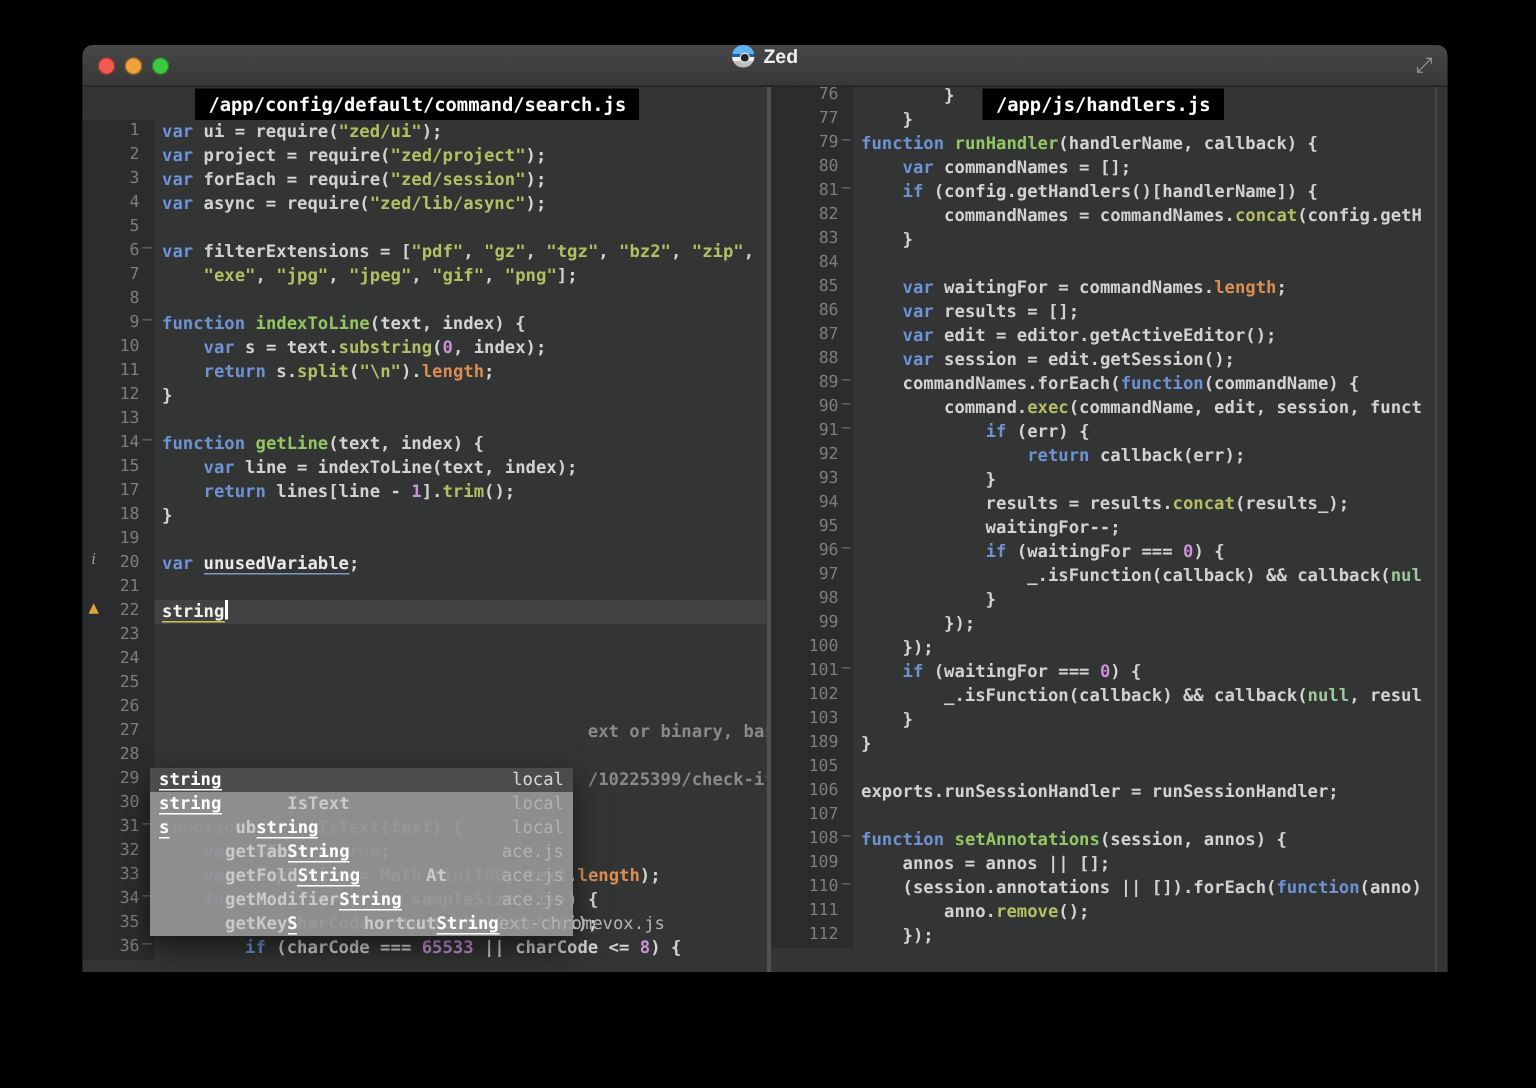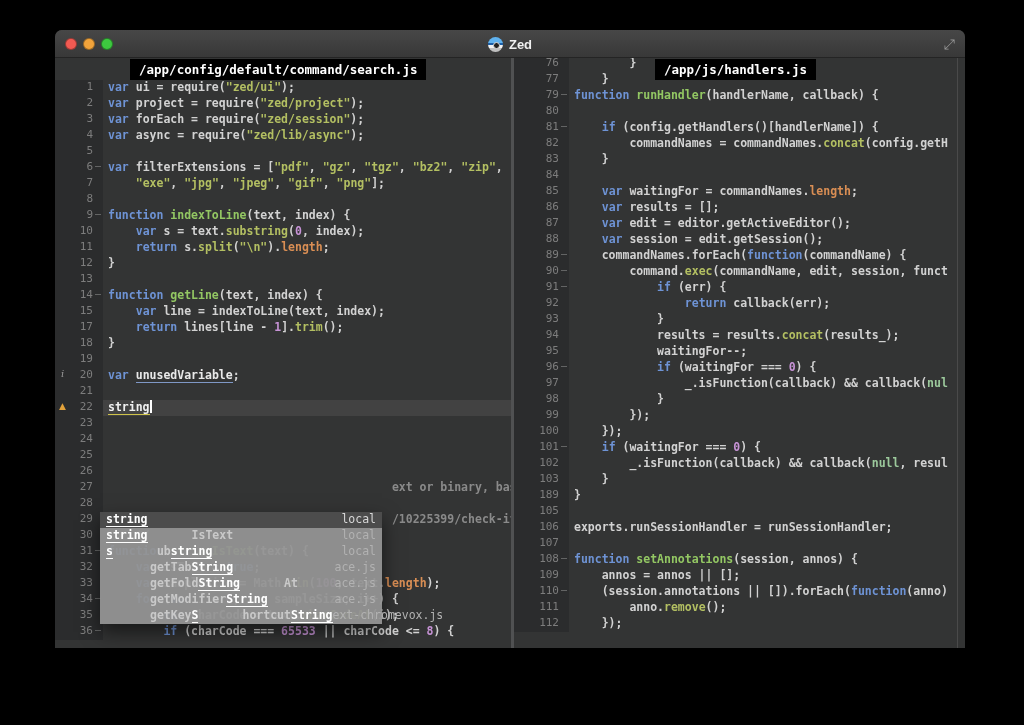--- a/index.html
+++ b/index.html
@@ -8,21 +8,21 @@
          font-family:"DejaVu Sans Mono",monospace;}
   #window{position:absolute;left:55px;top:30px;width:910px;height:618px;
           border-radius:7px 7px 0 0;overflow:hidden;background:#333434;}
   
   #titlebar{position:absolute;left:0;top:0;width:100%;height:28px;
             background:linear-gradient(#474747,#383838);border-bottom:1px solid #242424;
             display:flex;align-items:center;}
   .lights{position:absolute;left:10px;top:8px;display:flex;gap:6px;}
   .light{width:12px;height:12px;border-radius:50%;border:1px solid rgba(0,0,0,.35);}
   #titlecenter{position:absolute;left:0;right:0;top:0;height:28px;display:flex;
-               align-items:center;justify-content:center;gap:6px;}
+               align-items:flex-start;justify-content:center;gap:6px;}
   #zedicon{width:15px;height:15px;border-radius:50%;
            background:linear-gradient(#5fb2ef 0 42%,#1c5fa8 42% 55%,#f2f2f2 55% 72%,#bfbfbf 72% 100%);
            position:relative;}
   #zedicon:after{content:"";position:absolute;left:5px;top:5px;width:5px;height:5px;
            border-radius:50%;background:#222;border:1px solid #ddd;}
   #apptitle{color:#f0f0f0;font:bold 13px "Liberation Sans",sans-serif;}
   #expand{position:absolute;right:10px;top:6px;color:#999;font:14px "DejaVu Sans",sans-serif;cursor:pointer;}
   
   .tabchip{position:absolute;top:29px;height:21px;background:#000;color:#fff;
            font:bold 12.5px "DejaVu Sans Mono",monospace;line-height:21px;
@@ -161,21 +161,21 @@
               <span class="pop-src">ext-chromevox.js</span>
             </div>
           </div>
       </div>
       <div id="divider"></div>
       <div class="pane" id="pane-right">
         <div class="rows">
             <div class="row"><span class="g-icon"></span><span class="g-num">76</span><span class="g-fold"></span><span class="code"><span class="tk-d">        }</span></span></div>
             <div class="row"><span class="g-icon"></span><span class="g-num">77</span><span class="g-fold"></span><span class="code"><span class="tk-d">    }</span></span></div>
             <div class="row"><span class="g-icon"></span><span class="g-num">79</span><span class="g-fold">‒</span><span class="code"><span class="tk-k">function</span><span class="tk-d"> </span><span class="tk-f">runHandler</span><span class="tk-d">(handlerName, callback) {</span></span></div>
-            <div class="row"><span class="g-icon"></span><span class="g-num">80</span><span class="g-fold"></span></div>
+            <div class="row"><span class="g-icon"></span><span class="g-num">80</span><span class="g-fold"></span><span class="code"><span class="tk-d">    </span><span class="tk-k">var</span><span class="tk-d"> commandNames = [];</span></span></div>
             <div class="row"><span class="g-icon"></span><span class="g-num">81</span><span class="g-fold">‒</span><span class="code"><span class="tk-d">    </span><span class="tk-k">if</span><span class="tk-d"> (config.getHandlers()[handlerName]) {</span></span></div>
             <div class="row"><span class="g-icon"></span><span class="g-num">82</span><span class="g-fold"></span><span class="code"><span class="tk-d">        commandNames = commandNames.</span><span class="tk-s">concat</span><span class="tk-d">(config.getH</span></span></div>
             <div class="row"><span class="g-icon"></span><span class="g-num">83</span><span class="g-fold"></span><span class="code"><span class="tk-d">    }</span></span></div>
             <div class="row"><span class="g-icon"></span><span class="g-num">84</span><span class="g-fold"></span><span class="code"></span></div>
             <div class="row"><span class="g-icon"></span><span class="g-num">85</span><span class="g-fold"></span><span class="code"><span class="tk-d">    </span><span class="tk-k">var</span><span class="tk-d"> waitingFor = commandNames.</span><span class="tk-o">length</span><span class="tk-d">;</span></span></div>
             <div class="row"><span class="g-icon"></span><span class="g-num">86</span><span class="g-fold"></span><span class="code"><span class="tk-d">    </span><span class="tk-k">var</span><span class="tk-d"> results = [];</span></span></div>
             <div class="row"><span class="g-icon"></span><span class="g-num">87</span><span class="g-fold"></span><span class="code"><span class="tk-d">    </span><span class="tk-k">var</span><span class="tk-d"> edit = editor.getActiveEditor();</span></span></div>
             <div class="row"><span class="g-icon"></span><span class="g-num">88</span><span class="g-fold"></span><span class="code"><span class="tk-d">    </span><span class="tk-k">var</span><span class="tk-d"> session = edit.getSession();</span></span></div>
             <div class="row"><span class="g-icon"></span><span class="g-num">89</span><span class="g-fold">‒</span><span class="code"><span class="tk-d">    commandNames.forEach(</span><span class="tk-k">function</span><span class="tk-d">(commandName) {</span></span></div>
             <div class="row"><span class="g-icon"></span><span class="g-num">90</span><span class="g-fold">‒</span><span class="code"><span class="tk-d">        command.</span><span class="tk-s">exec</span><span class="tk-d">(commandName, edit, session, funct</span></span></div>

